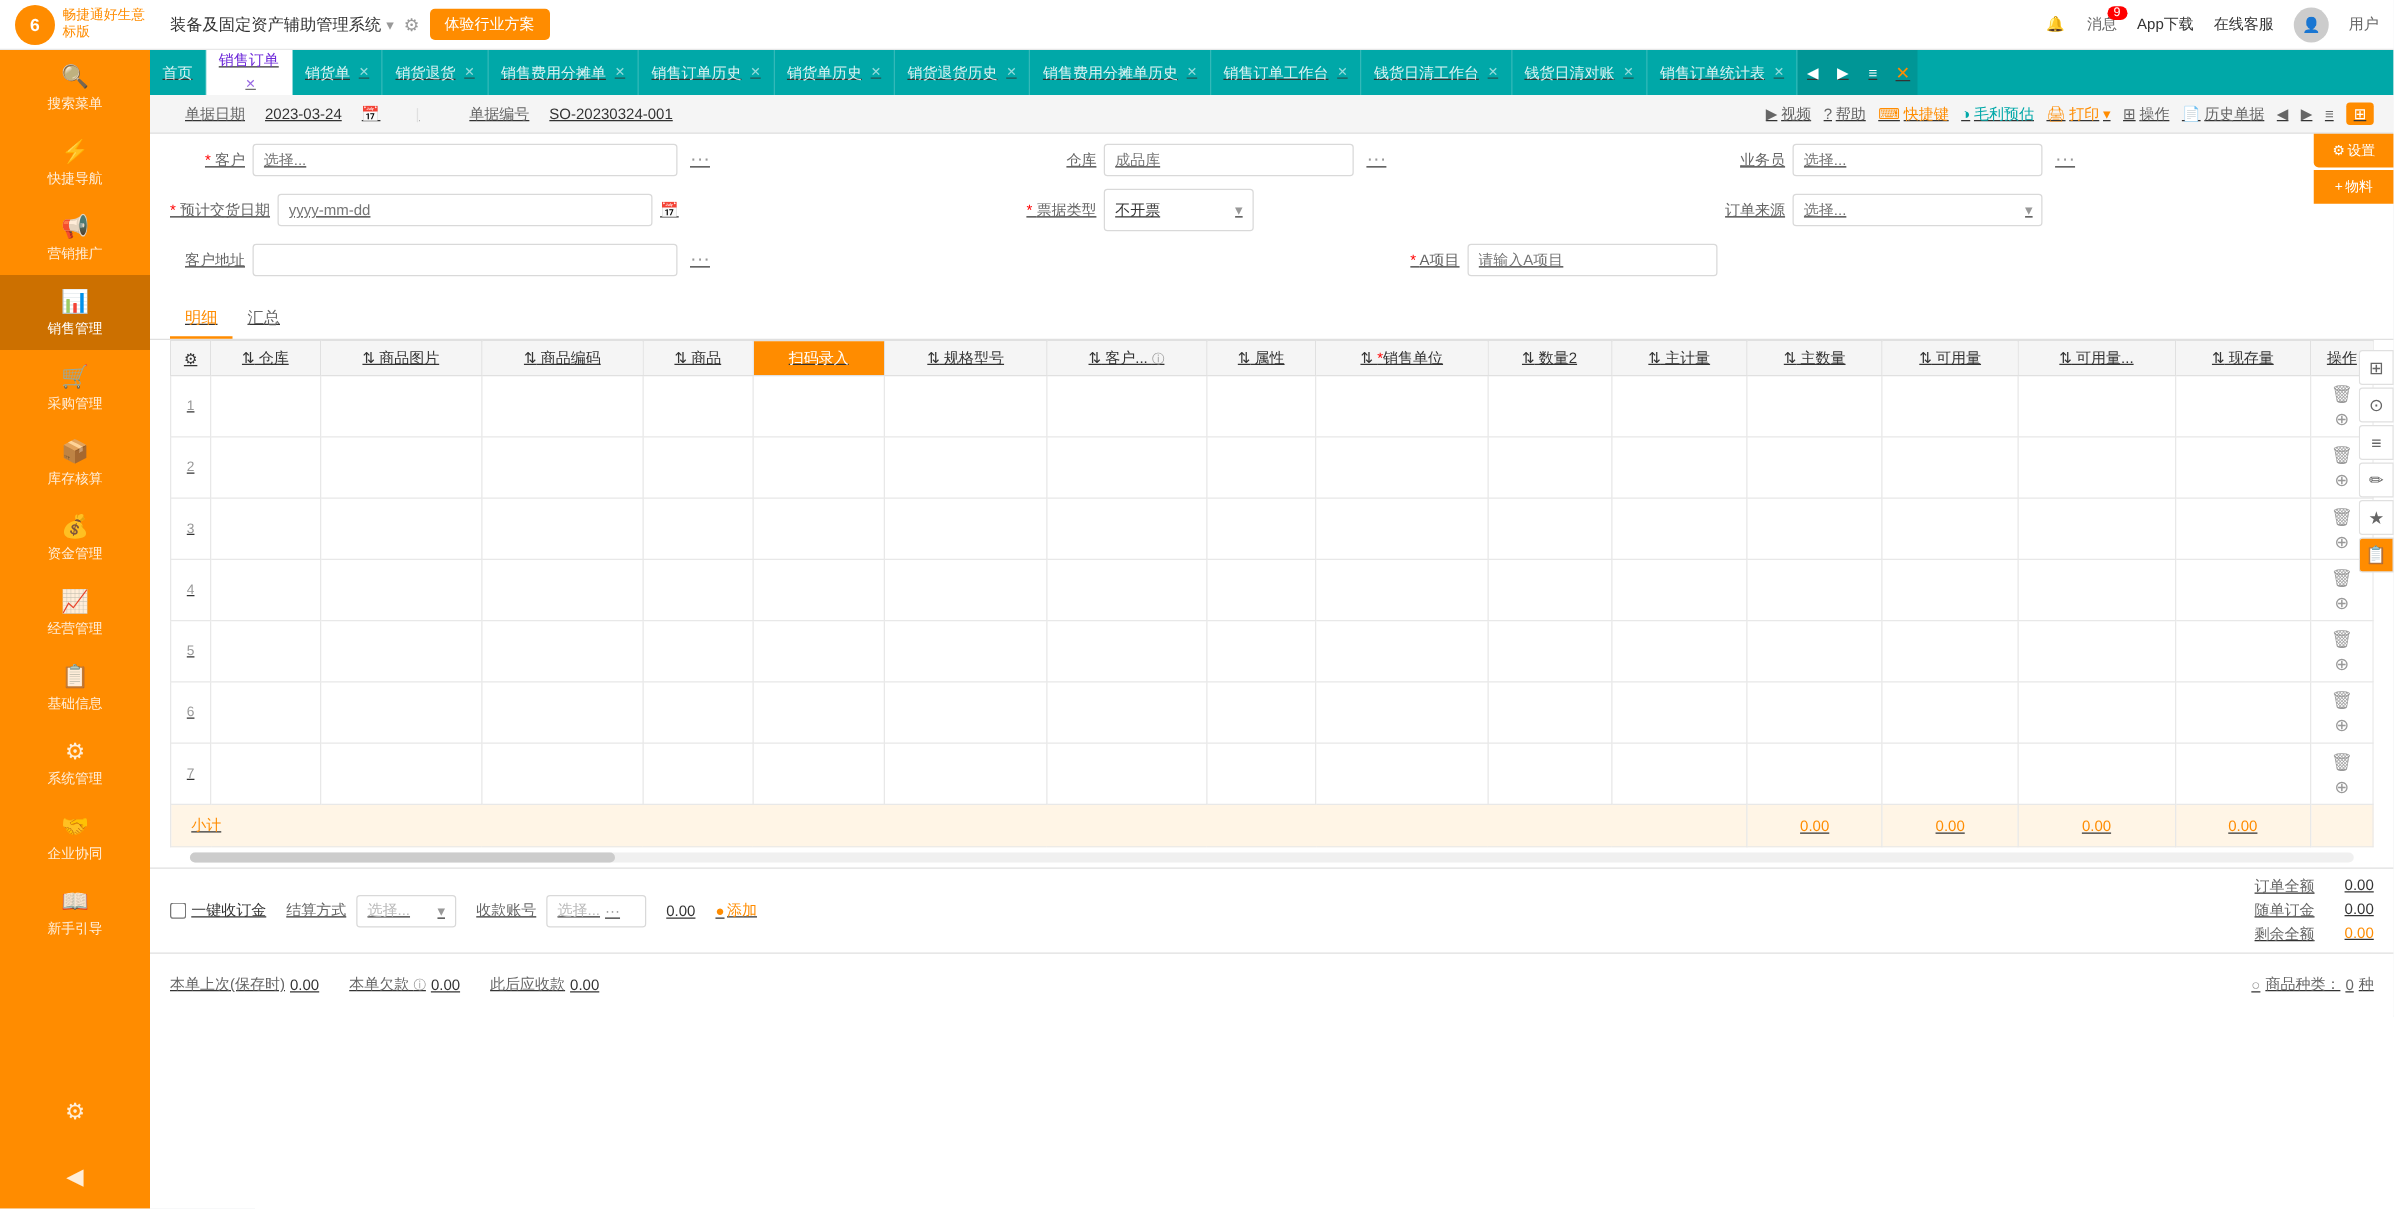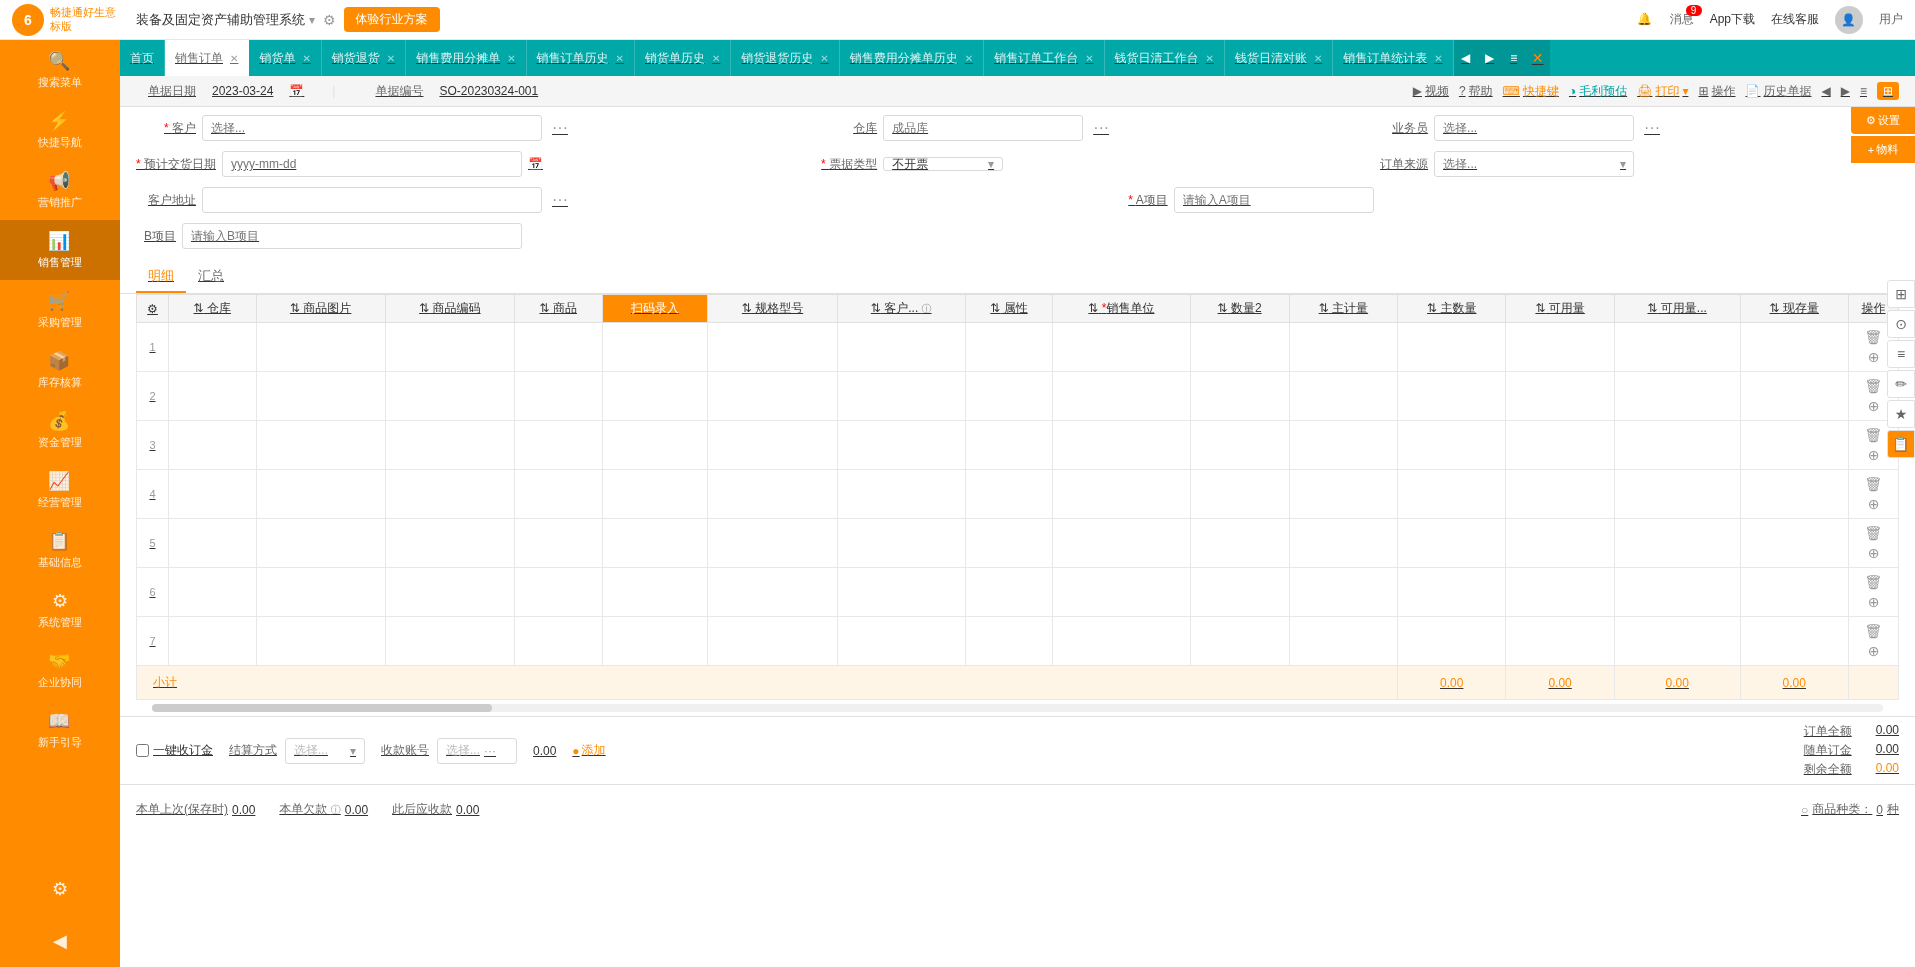--- a/index.html
+++ b/index.html
@@ -29,21 +29,21 @@
 
     
     .sidebar-item { display: flex; flex-direction: column; align-items: center; justify-content: center; padding: 10px 4px; cursor: pointer; color: rgba(255,255,255,0.85); font-size: 11px; gap: 3px; min-height: 52px; }
     .sidebar-item:hover, .sidebar-item.active { background: rgba(0,0,0,0.15); color: #fff; }
     .sidebar-item.active { background: rgba(0,0,0,0.2); }
     .sidebar-icon { font-size: 18px; }
     .sidebar-bottom { margin-top: auto; display: flex; flex-direction: column; }
 
     
     .tab-item { height: 36px; padding: 0 10px; display: flex; align-items: center; gap: 4px; cursor: pointer; white-space: nowrap; font-size: 12px; color: rgba(255,255,255,0.85); border-right: 1px solid rgba(255,255,255,0.2); }
-    .tab-item.active { background: #fff; color: #737373; }
+    .tab-item.active { background: #fff; color: #6d28d9; flex-direction: column; }
     .tab-item .close-x { font-size: 10px; opacity: 0.7; margin-left: 3px; }
     .tab-nav-btn { width: 24px; height: 36px; display: flex; align-items: center; justify-content: center; color: #fff; cursor: pointer; background: rgba(0,0,0,0.1); }
 
     
     .form-header { background: #f5f5f5; padding: 6px 16px; border-bottom: 1px solid #e0e0e0; display: flex; align-items: center; gap: 16px; }
     .form-header-right { margin-left: auto; display: flex; align-items: center; gap: 10px; font-size: 12px; color: #666; }
     .form-header-btn { display: flex; align-items: center; gap: 3px; cursor: pointer; color: #666; font-size: 12px; }
     .form-header-btn.orange { color: #ff8c00; }
     .form-header-btn.green { color: #00a8a8; }
     .form-row { display: flex; align-items: center; margin-bottom: 8px; gap: 0; }
@@ -350,21 +350,21 @@
             <div class="form-row" style="margin-bottom:10px;">
 
               <div class="form-field" style="flex:1.2;">
                 <span class="form-label required" style="min-width:80px;">预计交货日期</span>
                 <input class="form-input form-input-wide" type="text" placeholder="yyyy-mm-dd" style="flex: 1 1 0%; max-width: 280px; color: rgb(187, 187, 187);">
                 <span style="cursor:pointer;color:#999;">📅</span>
               </div>
 
               <div class="form-field" style="flex:1;">
                 <span class="form-label required" style="margin-left:20px;">票据类型</span>
-                <div style="display:flex;align-items:center;gap:4px;border:1px solid #d9d9d9;border-radius:3px;padding:3px 8px;min-width:120px;height:14px;background:#fff;cursor:pointer;">
+                <div style="display:flex;align-items:center;gap:4px;border:1px solid #d9d9d9;border-radius:3px;padding:3px 8px;min-width:120px;height:34px;background:#fff;cursor:pointer;">
                   <span>不开票</span>
                   <span style="margin-left:auto;color:#999;">▾</span>
                 </div>
               </div>
 
               <div class="form-field" style="flex:1;">
                 <span class="form-label" style="margin-left:20px;min-width:60px;">订单来源</span>
                 <input class="form-input" type="text" placeholder="选择..." style="flex: 1 1 0%; max-width: 200px; color: rgb(187, 187, 187);">
                 <span style="color:#999;margin-left:-20px;">▾</span>
               </div>
@@ -374,27 +374,20 @@
               <div class="form-field" style="flex:1.2;">
                 <span class="form-label">客户地址</span>
                 <input class="form-input form-input-wide" type="text" style="flex: 1 1 0%; max-width: 340px;">
                 <span class="form-dots">···</span>
               </div>
 
 
               <div class="form-field" style="flex:1;">
                 <span class="form-label required" style="margin-left:20px;min-width:50px;">A项目</span>
                 <input class="form-input" type="text" placeholder="请输入A项目" style="flex: 1 1 0%; max-width: 200px; color: rgb(187, 187, 187);">
-              </div>
-            </div>
-            <div class="form-row" style="margin-bottom:4px;">
-
-              <div class="form-field" style="flex:1.2;">
-                <span class="form-label" style="min-width:40px;">B项目</span>
-                <input class="form-input form-input-wide" type="text" placeholder="请输入B项目" style="flex: 1 1 0%; max-width: 340px; color: rgb(187, 187, 187);">
               </div>
             </div>
           </div>
 
           <div class="sub-tabs">
             <div class="sub-tab active">
               <span>明细</span>
             </div>
             <div class="sub-tab">
               <span>汇总</span>

